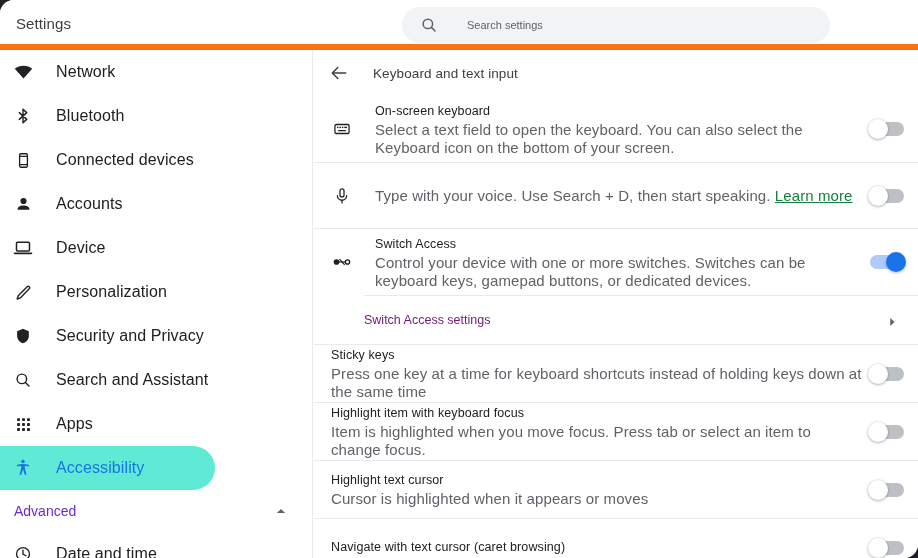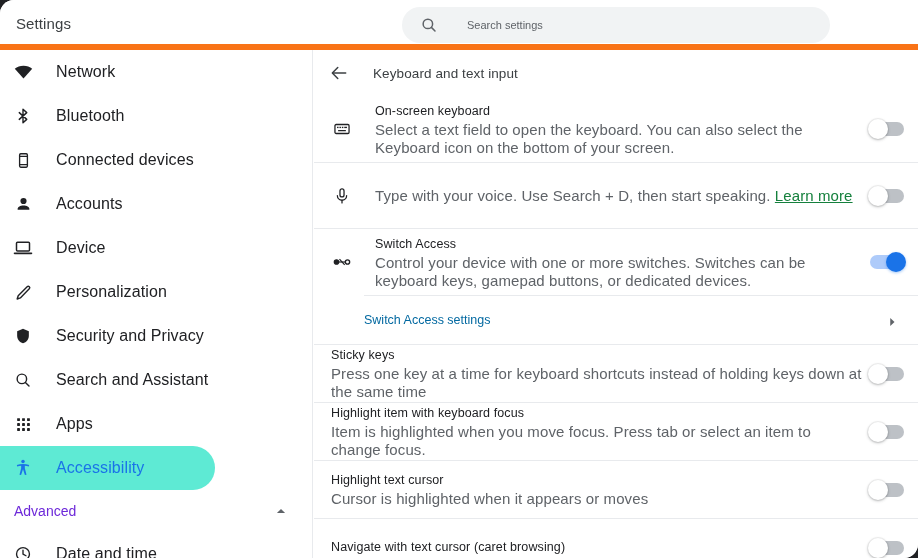--- a/index.html
+++ b/index.html
@@ -144,21 +144,21 @@
   .toggle.on { background: #aecbfa; }
   .toggle.on .knob { left: 16px; background: #1a73e8; box-shadow: 0 1px 3px rgba(26,115,232,.4); }
 
   .chevron-right { width: 12px; height: 12px; color: #5f6368; flex: 0 0 auto; }
 
   .subrow {
     display: flex; align-items: center;
     height: 48px; padding-left: 50px; padding-right: 20px;
     cursor: pointer;
   }
-  .subrow .title { flex: 1 1 auto; font-size: 12.5px; color: #0369a1; }
+  .subrow .title { flex: 1 1 auto; font-size: 12.5px; color: #701a75; }
 </style>
 </head>
 <body>
 
 <div id="app">
 
   <div class="topbar">
     <div class="app-title">Settings</div>
 
     <div class="searchbox">

